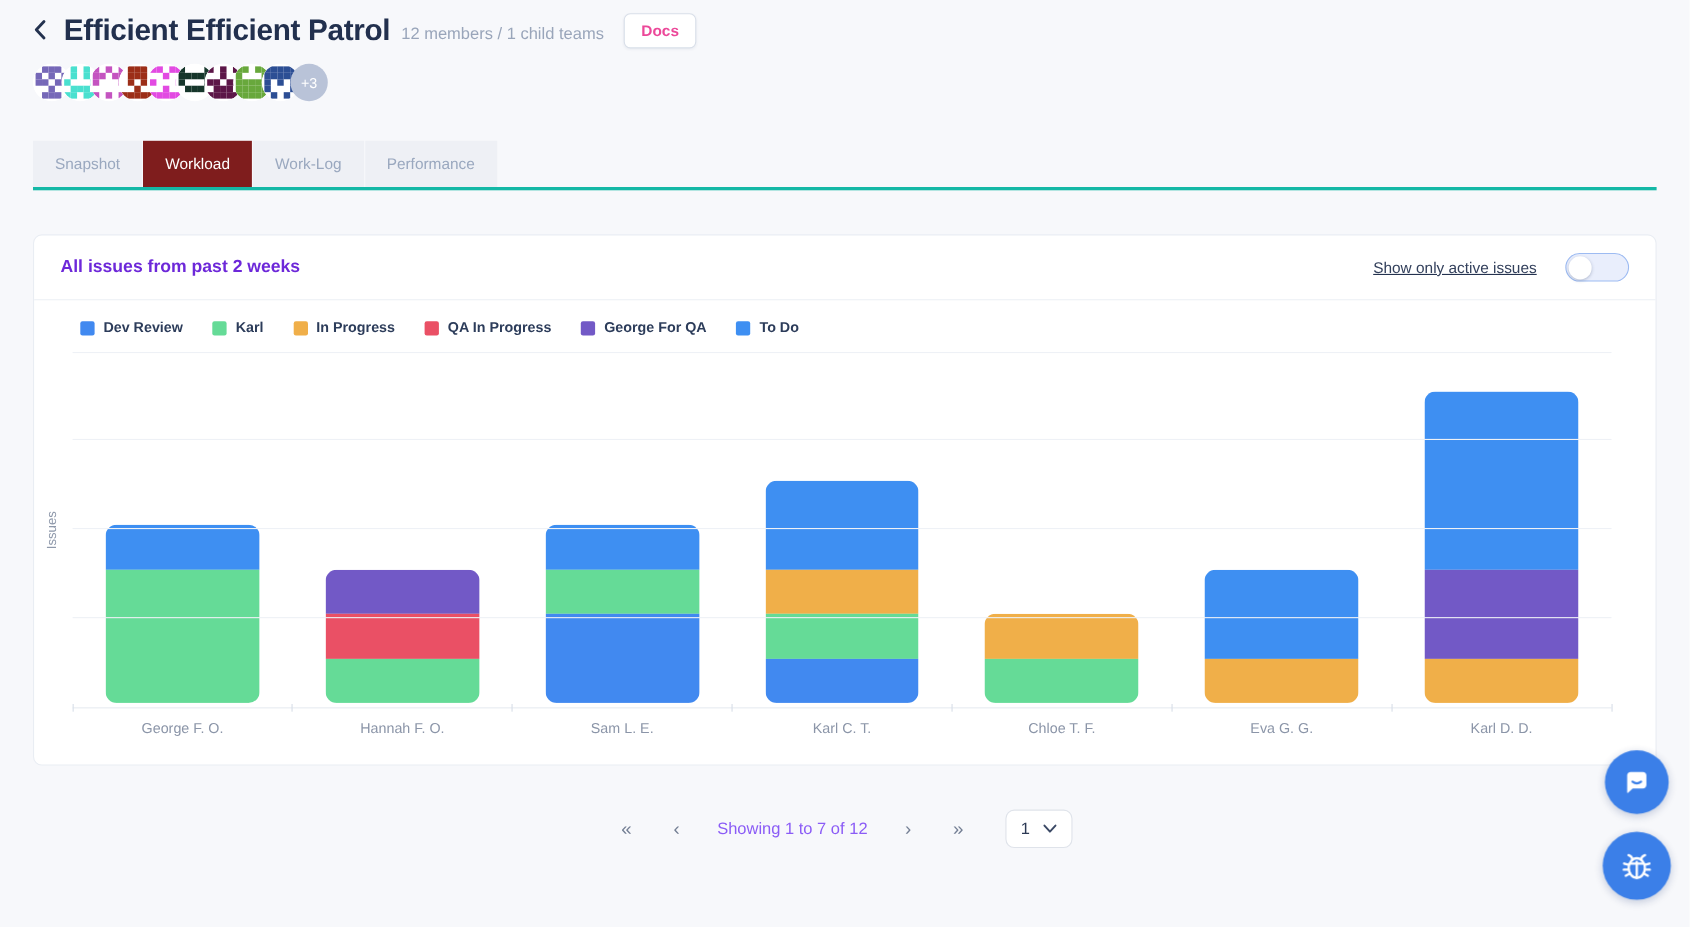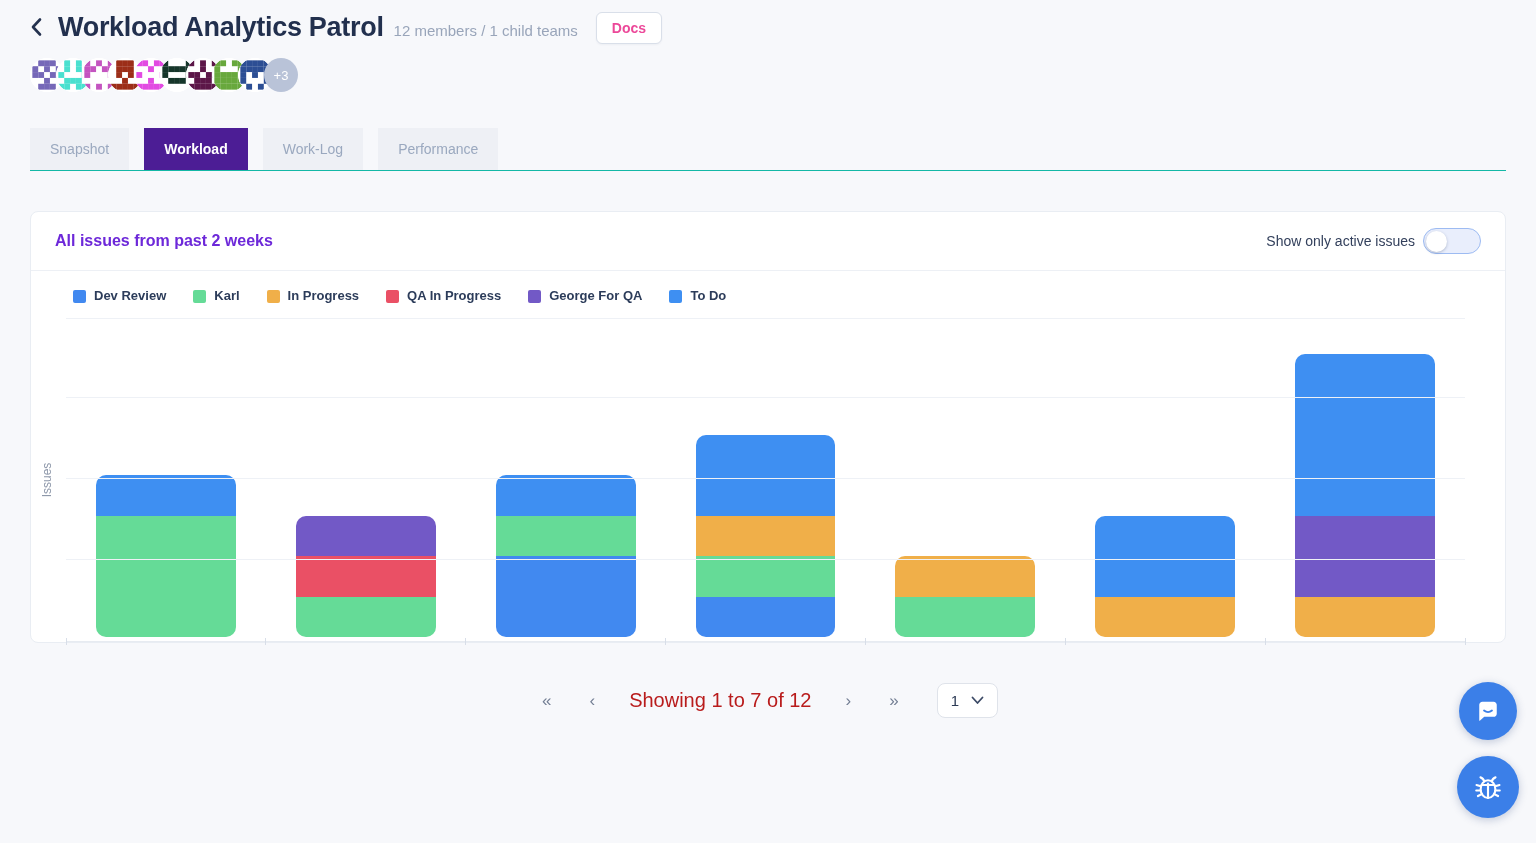--- a/index.html
+++ b/index.html
@@ -21,29 +21,29 @@
   .docs-btn { margin-left:18px; margin-top:2px; background:#fff; border:1px solid #d9dfe9; border-radius:6px;
     padding:7px 15px; font-size:14px; font-weight:700; color:#ec4899; cursor:pointer;
     box-shadow:0 1px 2px rgba(40,60,100,.05); font-family:"Liberation Sans",sans-serif; }
   .avatars { display:flex; margin-top:14px; align-items:center; }
   .avatar { width:34px; height:34px; border-radius:50%; margin-right:-8px; background:#fff; overflow:hidden; flex:none; }
   .avatar svg { display:block; width:100%; height:100%; }
   .avatar-overflow { width:34px; height:34px; border-radius:50%; background:#b9c3d8; color:#fff;
     font-size:13px; display:flex; align-items:center; justify-content:center; flex:none; }
 
   
-  .tabs { display:flex; gap:15px; margin-top:36px; border-bottom:1px solid #14b8a6;align-items:flex-end; }
+  .tabs { display:flex; gap:1px; margin-top:36px; border-bottom:3px solid #14b8a6;align-items:flex-end; }
   .tab { padding:13px 20px; font-size:14px; background:#eef0f5; color:#9aa8bf; cursor:pointer; }
-  .tab.active { background:#4c1d95; color:#fff; font-weight:700; }
+  .tab.active { background:#7f1d1d; color:#fff; font-weight:400; }
 
   
   .card { margin-top:40px; background:#fff; border:1px solid #e9edf3; border-radius:8px; position:relative; }
   .card-head { display:flex; justify-content:space-between; align-items:center; padding:16px 24px; }
   .card-title { font-size:16px; font-weight:700; color:#6d28d9; }
-  .toggle-wrap { display:flex; align-items:center; gap:8px; }
+  .toggle-wrap { display:flex; align-items:center; gap:26px;text-decoration:underline; }
   .toggle-label { font-size:14px; color:#33405c; }
   .toggle { width:58px; height:26px; border-radius:13px; background:#e9eefc; border:1.5px solid #9dbbf2;
     position:relative; cursor:pointer; }
   .toggle-knob { position:absolute; left:2px; top:1.5px; width:21px; height:21px; border-radius:50%;
     background:#fff; box-shadow:0 1px 3px rgba(40,60,100,.3); }
   .card-divider { border-top:1px solid #edf0f5; }
 
   
   .legend { display:flex; gap:27px; padding:17px 24px 12px 42px; }
   .legend-item { display:flex; align-items:flex-end; gap:8px; cursor:pointer; }
@@ -59,42 +59,42 @@
     writing-mode:vertical-rl; font-size:12px; color:#8e98aa; }
   .cols { position:absolute; inset:0; display:flex; }
   .col { flex:1; display:flex; align-items:flex-end; justify-content:center; }
   .bar { width:70%; display:flex; flex-direction:column-reverse; border-radius:10px; overflow:hidden; margin-bottom:4px; }
   .xlabels { display:flex; margin:10px 40px 0 35px; padding-bottom:26px; }
   .xlabel { flex:1; text-align:center; font-size:13px; color:#8b95a8; }
 
   
   .pagination { display:flex; align-items:center; justify-content:center; gap:30px; margin-top:40px; }
   .pg-btn { font-size:17px; color:#747f94; cursor:pointer; user-select:none; padding:4px; }
-  .pg-text { font-size:20px; color:#b91c1c; }
+  .pg-text { font-size:15px; color:#8b5cf6; }
   .page-select { display:flex; align-items:center; gap:12px; background:#fff; border:1px solid #dfe3ea;
     border-radius:8px; padding:8px 13px; margin-left:4px; cursor:pointer; font-size:15px; color:#2c3a55; }
 
   
   .fab { position:fixed; border-radius:50%; background:#3b7fe8; display:flex; align-items:center;
     justify-content:center; cursor:pointer; box-shadow:0 2px 8px rgba(30,60,120,.25); }
   .fab-chat { width:58px; height:58px; right:19px; top:682px; }
   .fab-bug { width:62px; height:62px; right:17px; top:756px; }
 </style>
 </head>
 <body>
 
 <div class="page">
 
   <div class="title-row">
     <span class="back-btn">
       <svg width="13" height="20" viewBox="0 0 13 20" fill="none">
           <polyline points="10,2.5 3,10 10,17.5" stroke="#24324f" stroke-width="2.6" stroke-linecap="round" stroke-linejoin="round"></polyline>
         </svg>
     </span>
-    <h1 class="page-title">Workload Analytics Patrol</h1>
+    <h1 class="page-title">Efficient Efficient Patrol</h1>
     <span class="subtitle">12 members / 1 child teams</span>
     <button class="docs-btn">Docs</button>
   </div>
   <div class="avatars">
 
   <div class="avatar">
         <svg viewBox="-0.4 -0.4 5.8 5.8">
           <clipPath id="av0">
             <circle cx="2.5" cy="2.5" r="2.9"></circle>
           </clipPath>
@@ -438,20 +438,29 @@
         <div class="gridline" style="bottom: 162px;"></div>
         <div class="gridline" style="bottom: 243px;"></div>
         <div class="tick" style="left: calc(0% - 0.5px);"></div>
         <div class="tick" style="left: calc(14.2857% - 0.5px);"></div>
         <div class="tick" style="left: calc(28.5714% - 0.5px);"></div>
         <div class="tick" style="left: calc(42.8571% - 0.5px);"></div>
         <div class="tick" style="left: calc(57.1429% - 0.5px);"></div>
         <div class="tick" style="left: calc(71.4286% - 0.5px);"></div>
         <div class="tick" style="left: calc(85.7143% - 0.5px);"></div>
         <div class="tick" style="left: calc(100% - 0.5px);"></div>
+      </div>
+    <div class="xlabels">
+        <div class="xlabel">George F. O.</div>
+        <div class="xlabel">Hannah F. O.</div>
+        <div class="xlabel">Sam L. E.</div>
+        <div class="xlabel">Karl C. T.</div>
+        <div class="xlabel">Chloe T. F.</div>
+        <div class="xlabel">Eva G. G.</div>
+        <div class="xlabel">Karl D. D.</div>
       </div>
   </div>
 
   <div class="pagination">
     <span class="pg-btn">«</span>
     <span class="pg-btn">‹</span>
     <span class="pg-text">Showing 1 to 7 of 12</span>
     <span class="pg-btn">›</span>
     <span class="pg-btn">»</span>
     <div class="page-select">

